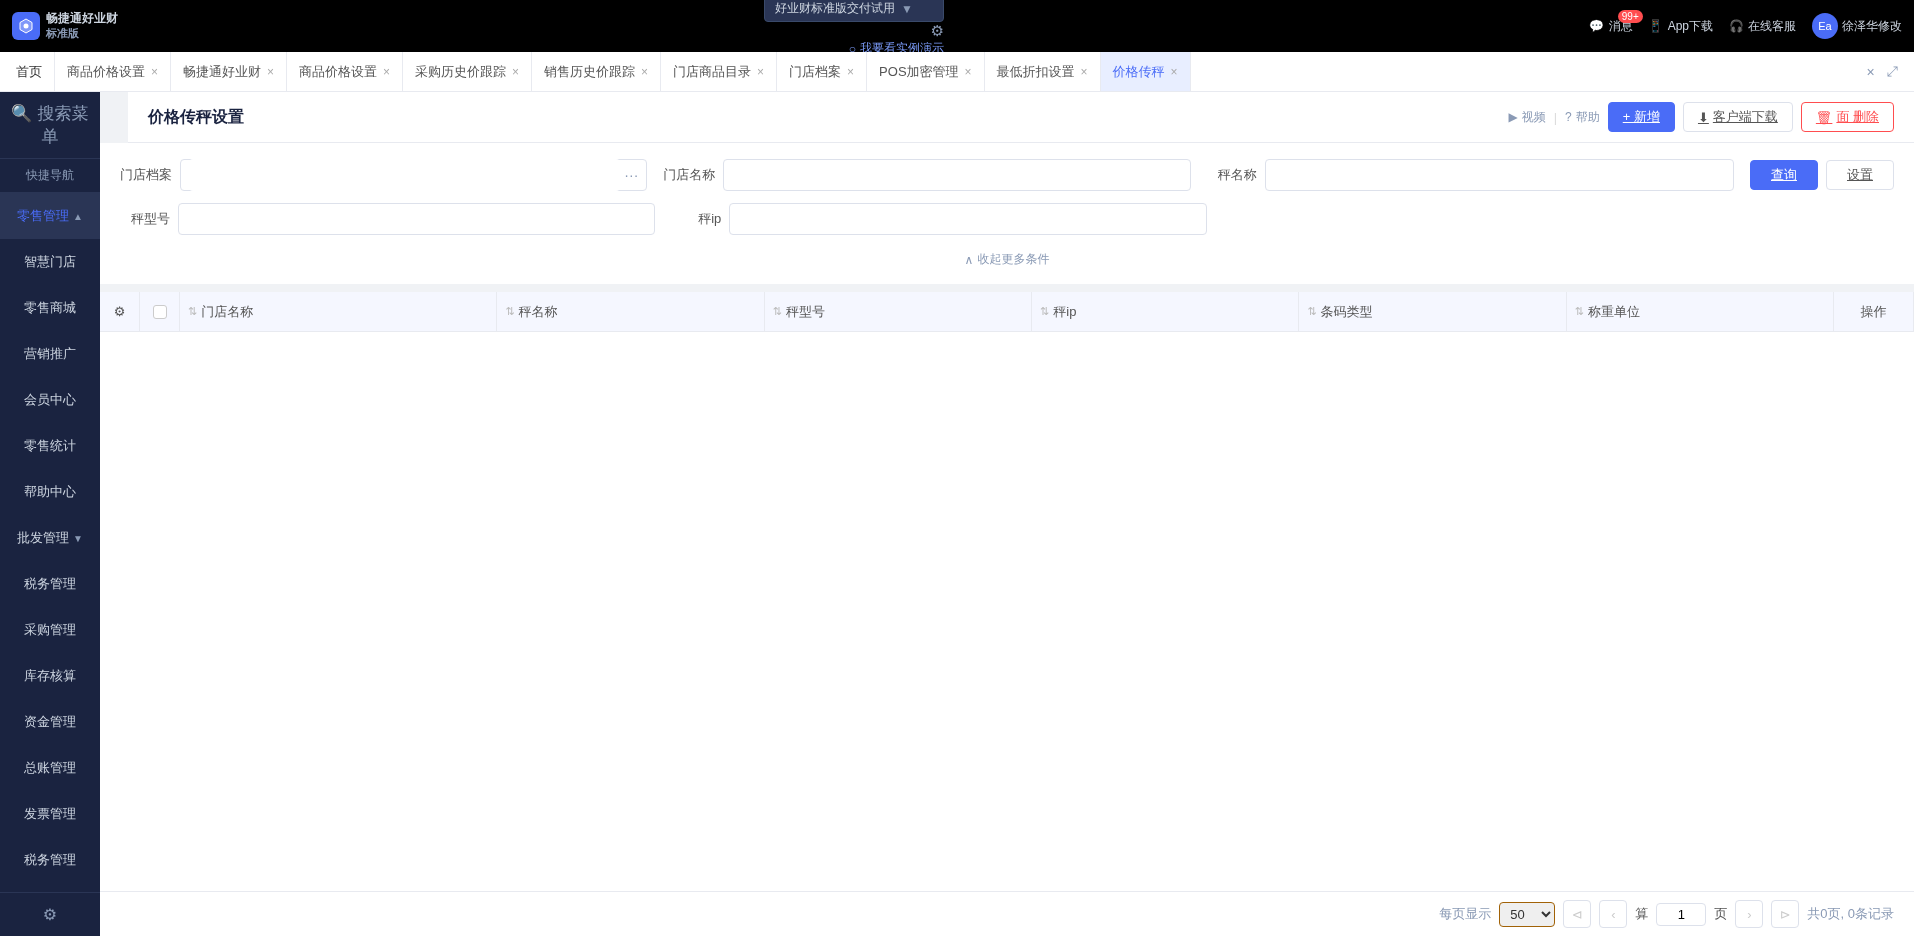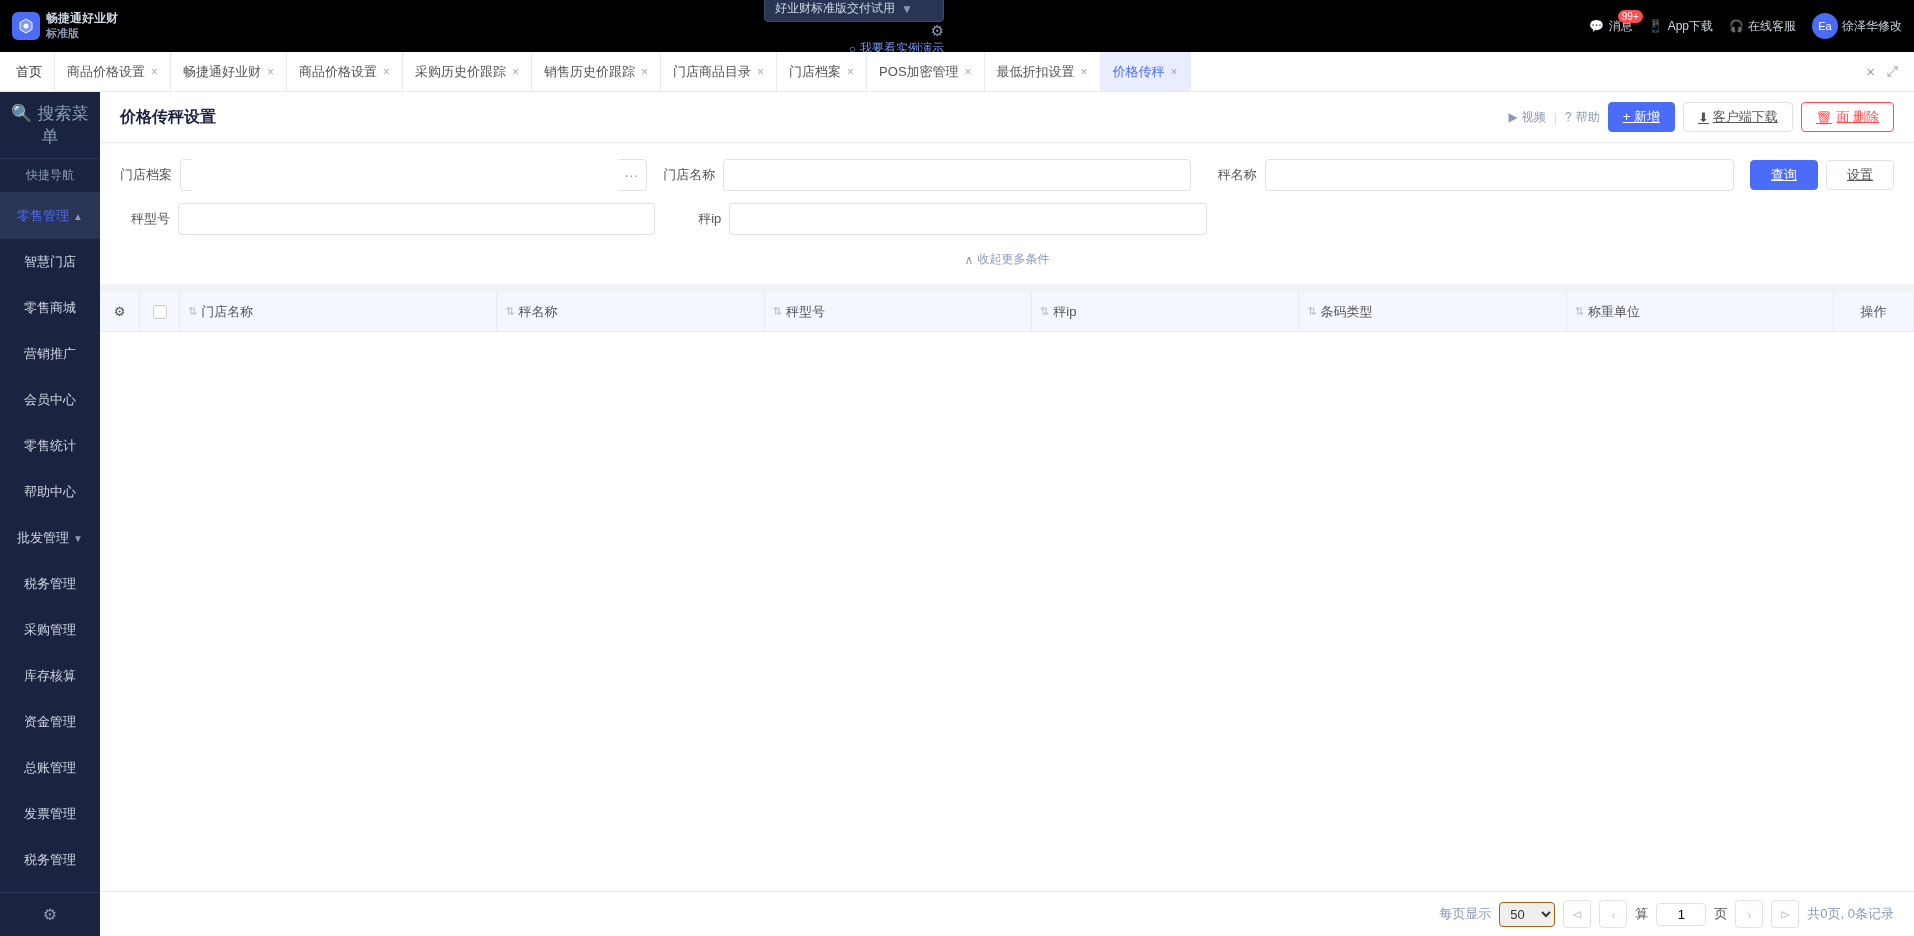--- a/index.html
+++ b/index.html
@@ -45,21 +45,21 @@
     .sidebar-item.active { background: #2a3555; color: #4a6cf7; }
     .sidebar-item.has-arrow { flex-direction: row; justify-content: center; align-items: center; gap: 4px; }
     .sidebar-item .arrow-icon { font-size: 10px; color: #8a9ab5; }
     .sidebar-bottom { margin-top: auto; padding: 12px 8px; text-align: center; border-top: 1px solid #2a3555; }
     .sidebar-gear { color: #8a9ab5; font-size: 16px; cursor: pointer; }
 
     
     .content { flex: 1; display: flex; flex-direction: column; overflow: hidden; background: #f0f2f5; }
 
     
-    .page-header { background: #fff; padding: 10px 20px; display: flex; align-items: center; justify-content: space-between; border-bottom: 1px solid #e8eaf0; flex-shrink: 0; }
+    .page-header { background: #fff; padding: 10px 20px; display: flex; align-items: center; justify-content: space-between; border-bottom: 1px solid #e8eaf0; flex-shrink: 0; margin-left: 28px; }
     .page-title { font-size: 16px; font-weight: 600; color: #1a2340; }
     .page-actions { display: flex; align-items: center; gap: 8px; }
     .help-link { color: #8a9ab5; font-size: 12px; cursor: pointer; display: flex; align-items: center; gap: 4px; }
     .btn { padding: 5px 14px; border-radius: 4px; border: 1px solid; cursor: pointer; font-size: 13px; display: flex; align-items: center; gap: 4px; text-decoration: underline; }
     .btn-primary { background: #4a6cf7; border-color: #4a6cf7; color: white; }
     .btn-default { background: white; border-color: #dde1eb; color: #555; }
     .btn-danger { background: white; border-color: #ff4d4f; color: #ff4d4f; }
     .btn-query { background: #4a6cf7; border-color: #4a6cf7; color: white; padding: 5px 20px; }
     .btn-set { background: white; border-color: #dde1eb; color: #555; padding: 5px 20px; }
 

